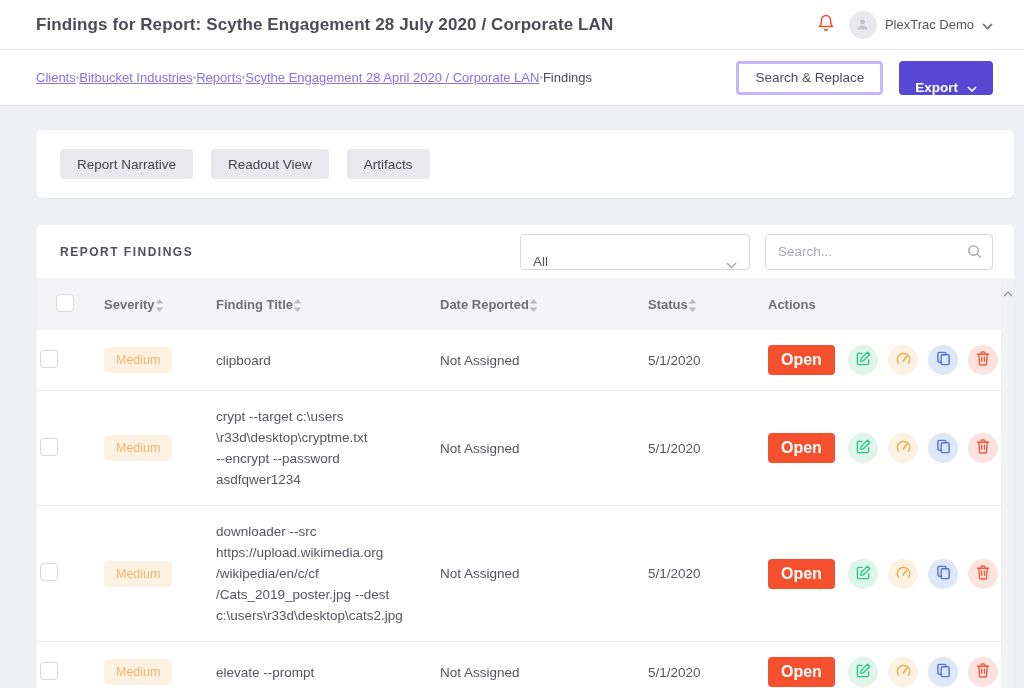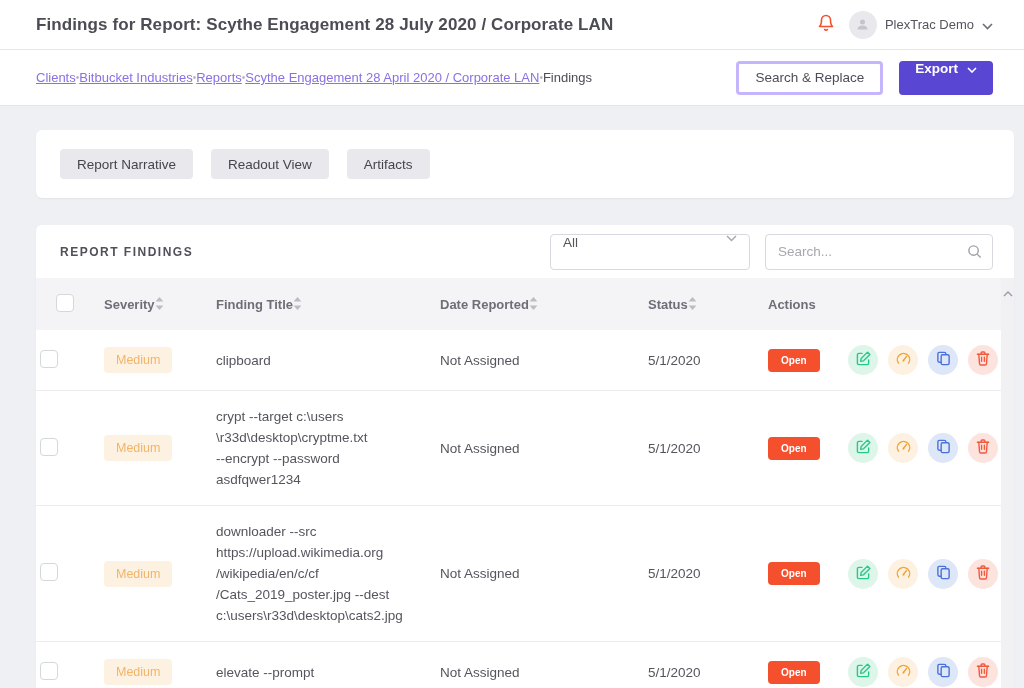--- a/index.html
+++ b/index.html
@@ -22,60 +22,60 @@
     display:flex; align-items:center; padding:0 31px 0 36px; }
   .breadcrumb { display:flex; align-items:center; gap:0; font-size:13px; flex-wrap:nowrap; }
   .breadcrumb a { color:#8a70e3; text-decoration:underline; cursor:pointer; }
   .crumb-dot { color:#b5b5bd; font-size:10px; }
   .crumb-current { color:#4c4c55; font-weight:400; }
   .bc-actions { margin-left:auto; display:flex; gap:16px; align-items:center; }
   .btn { border-radius:4px; font-size:13.5px; height:34px; padding:0 16px; cursor:pointer;
     font-family:"Liberation Sans", sans-serif; }
   .btn-outline { background:#fff; border:3px solid #c4b5fd; color:#4d4d57; }
   .btn-primary { background:#5946d2; border:none; color:#fff; display:flex;
-    align-items:flex-start; gap:9px; font-weight:600; }
+    align-items:flex-end; gap:9px; font-weight:600; }
 
   
   main { padding:24px 10px 0 36px; }
   .card { background:#fff; border-radius:6px; box-shadow:0 1px 2px rgba(40,40,60,.06); }
   .card-tabs { height:68px; padding:19px 24px; margin-bottom:27px; display:flex; gap:18px; }
   .tab-btn { background:#e9e8ec; border:none; border-radius:4px; height:30px; padding:0 17px;
     font-size:13.5px; color:#45454e; cursor:pointer; font-family:"Liberation Sans", sans-serif; }
 
   .card-findings { position:relative; min-height:463px; border-bottom-left-radius:0; border-bottom-right-radius:0; }
   .toolbar { display:flex; align-items:center; height:53px; padding:0 21px 0 24px; }
   .section-title { font-size:12px; font-weight:700; letter-spacing:1.5px; color:#50505a; }
   .controls { margin-left:auto; display:flex; align-items:center; gap:15px; }
-  .select { width:200px; height:36px; border:1px solid #d8d8de; border-radius:4px;
-    display:flex; align-items:flex-start; padding:0 12px; font-size:13.5px; color:#55555e; cursor:pointer; }
+  .select { width:230px; height:36px; border:1px solid #d8d8de; border-radius:4px;
+    display:flex; align-items:flex-end; padding:0 12px; font-size:13.5px; color:#55555e; cursor:pointer; }
   .select .chev { margin-left:auto; display:flex; }
   .searchbox { position:relative; width:228px; }
   .searchbox input { width:100%; height:36px; border:1px solid #d8d8de; border-radius:4px;
     padding:0 34px 0 12px; font-size:13.5px; color:#55555e; outline:none;
     font-family:"Liberation Sans", sans-serif; }
   .searchbox input::placeholder { color:#a7a7b0; }
   .searchbox .mag { position:absolute; right:11px; top:10px; }
   .btn-add { height:36px; }
 
   
   .tablewrap { margin-right:13px; }
   .tgrid { display:grid; grid-template-columns:64px 112px 224px 208px 120px 80px 1fr; align-items:center; }
   .thead { height:52px; background:#f4f4f6; color:#6e6e78; font-size:13px; font-weight:700; }
-  .th { display:flex; align-items:flex-start; gap:0; padding-left:4px; cursor:pointer; }
+  .th { display:flex; align-items:flex-end; gap:0; padding-left:4px; cursor:pointer; }
   .th.nosort { cursor:default; }
   .c-check { padding-left:20px; }
   .checkbox { display:inline-block; width:18px; height:18px; background:#fff;
     border:1px solid #d6d6dd; border-radius:4px; cursor:pointer; }
   .trow { border-bottom:1px solid #ededf1; padding:15px 0; font-size:13.5px; color:#55555e; }
   .cell { padding-left:4px; }
   .ftitle { white-space:pre-line; line-height:21px; }
   .badge-sev { display:inline-block; min-width:64px; text-align:center; padding:6px 12px;
     background:#fdf2e1; color:#f2b469; border-radius:4px; font-size:12.5px; }
   .badge-status { display:inline-block; padding:6px 13px; background:#f4502e; color:#fff;
-    border-radius:4px; font-size:10px; font-weight:700; }
+    border-radius:4px; font-size:16px; font-weight:700; }
   .actions { display:flex; gap:10px; }
   .abtn { width:30px; height:30px; border-radius:50%; border:none; display:flex;
     align-items:center; justify-content:center; cursor:pointer; padding:0; }
   .abtn-edit { background:#def5e9; }
   .abtn-gauge { background:#fdf2e1; }
   .abtn-copy { background:#dde7f8; }
   .abtn-del { background:#fde3dd; }
 
   
   .vscroll { position:absolute; top:53px; right:0; bottom:0; width:13px; background:#f1f1f4;

